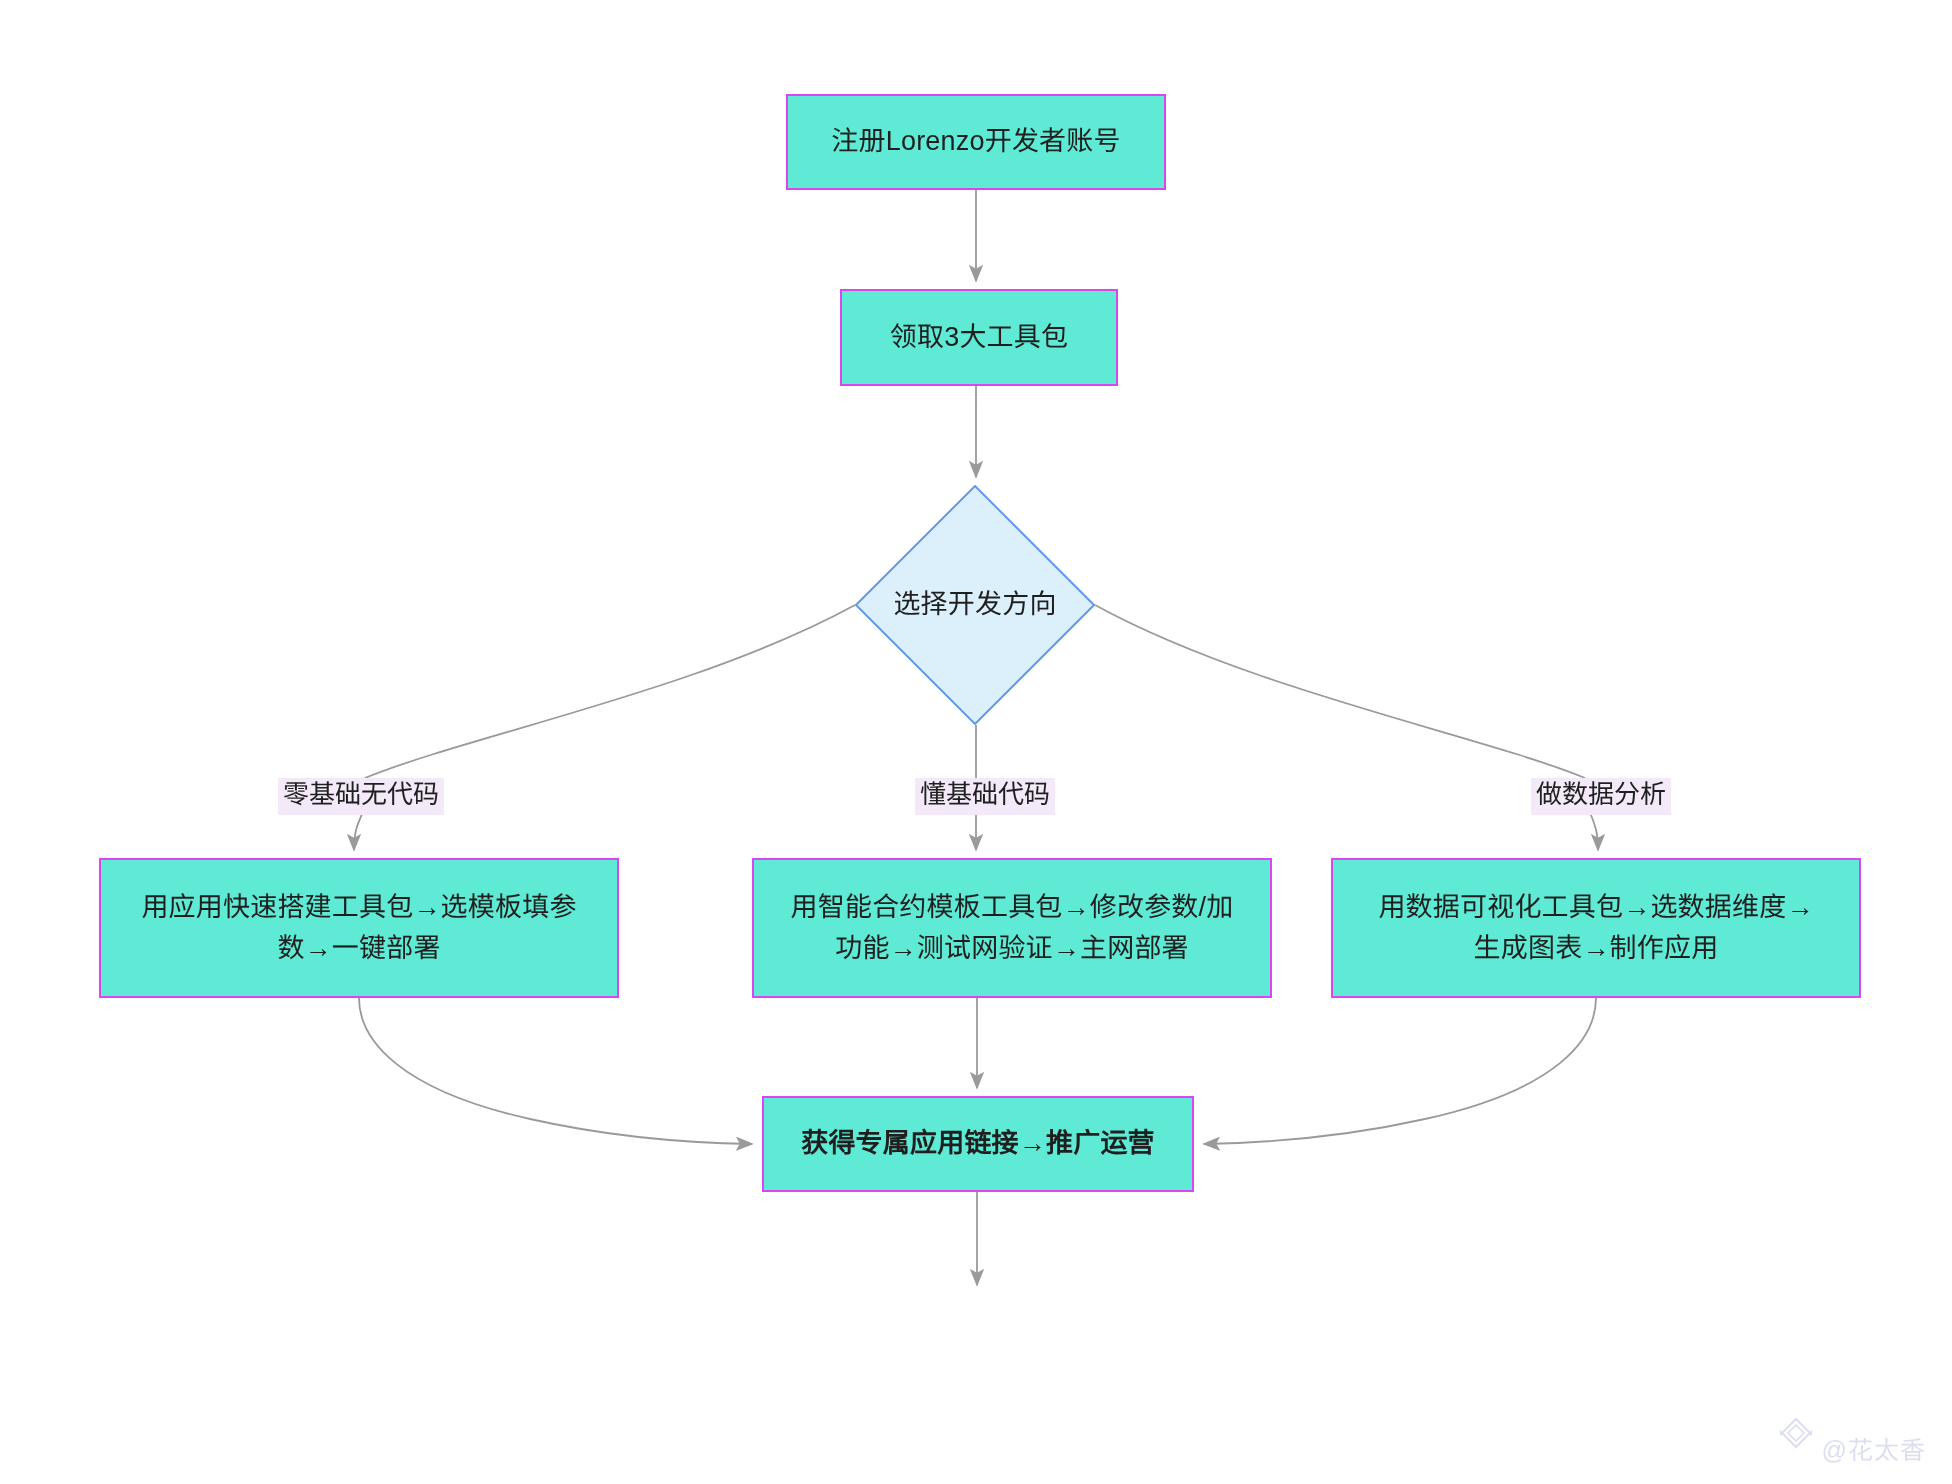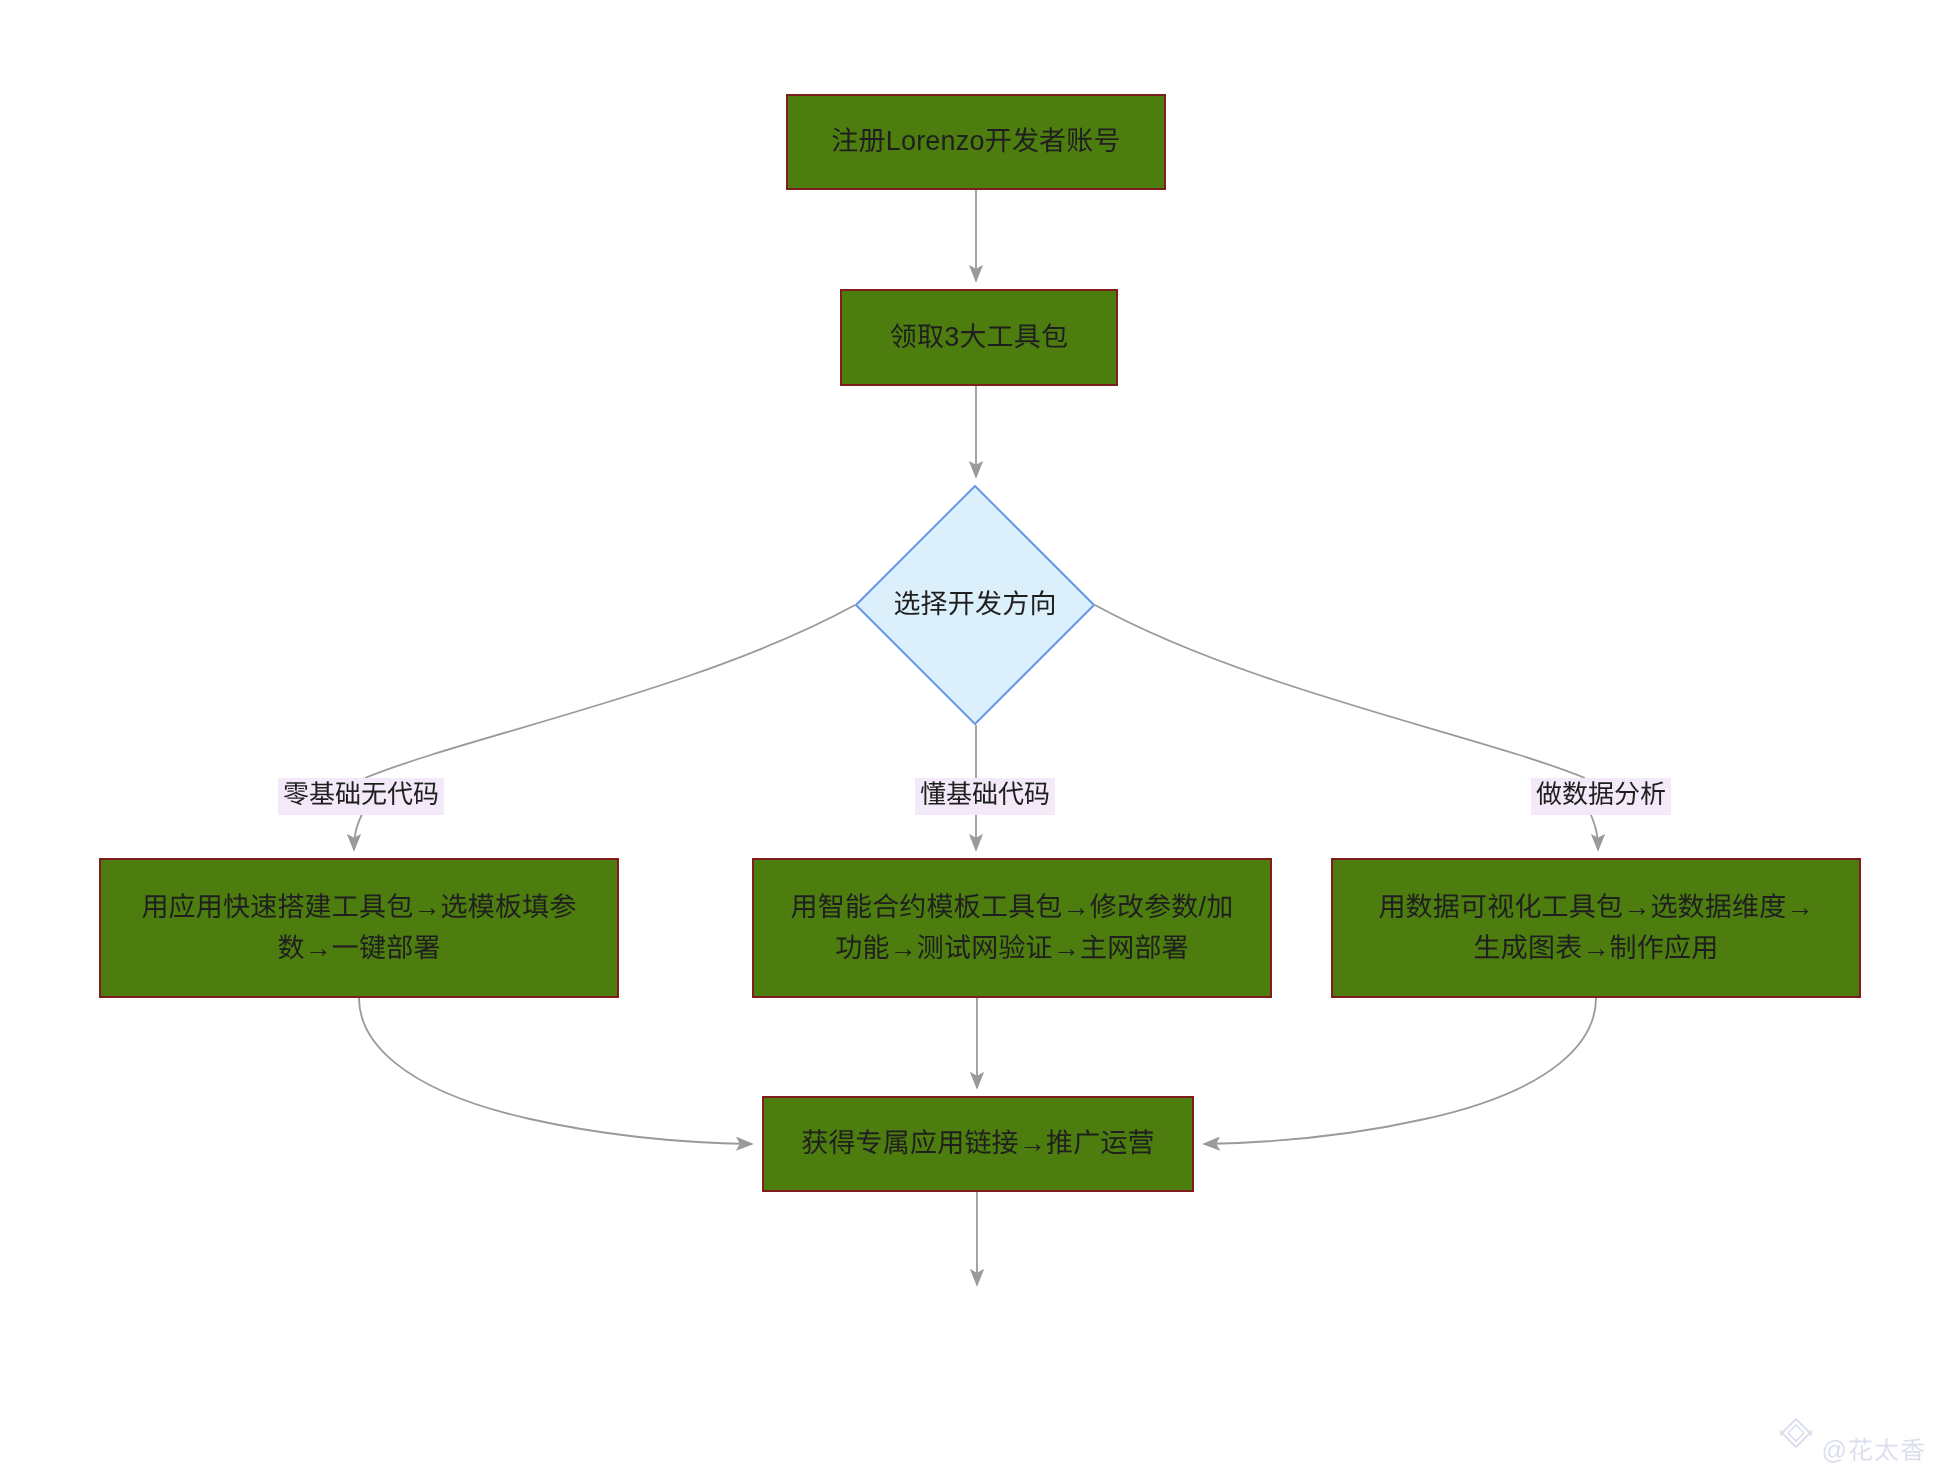--- a/index.html
+++ b/index.html
@@ -22,22 +22,22 @@
     position: absolute;
     left: 0;
     top: 0;
     width: 1952px;
     height: 1484px;
     pointer-events: none;
   }
   .node {
     position: absolute;
     box-sizing: border-box;
-    background: #4d7c0f;
-    border: 2px solid #7f1d1d;
+    background: #5eead4;
+    border: 2px solid #d946ef;
     display: flex;
     align-items: center;
     justify-content: center;
     text-align: center;
     color: #1f1f1f;
     font-size: 27px;
     line-height: 1.52;
     letter-spacing: 0.2px;
     white-space: pre-line;
     padding: 4px 14px;
@@ -166,21 +166,21 @@
   <div class="node" style="left:717px; top:858px; width:520px; height:140px;margin-left:35px;">
     <span>用智能合约模板工具包→修改参数/加
 功能→测试网验证→主网部署</span>
   </div>
 
   <div class="node" style="left:1331px; top:858px; width:530px; height:140px;">
     <span>用数据可视化工具包→选数据维度→
 生成图表→制作应用</span>
   </div>
 
-  <div class="node" style="left:762px; top:1096px; width:432px; height:96px;">
+  <div class="node" style="left:762px; top:1096px; width:432px; height:96px;font-weight:bold;">
     <span>获得专属应用链接→推广运营</span>
   </div>
 
 
   <div class="edge-label" style="left:278px; top:778px;">零基础无代码</div>
 
   <div class="edge-label" style="left:915px; top:778px;">懂基础代码</div>
 
   <div class="edge-label" style="left:1531px; top:778px;">做数据分析</div>
 

